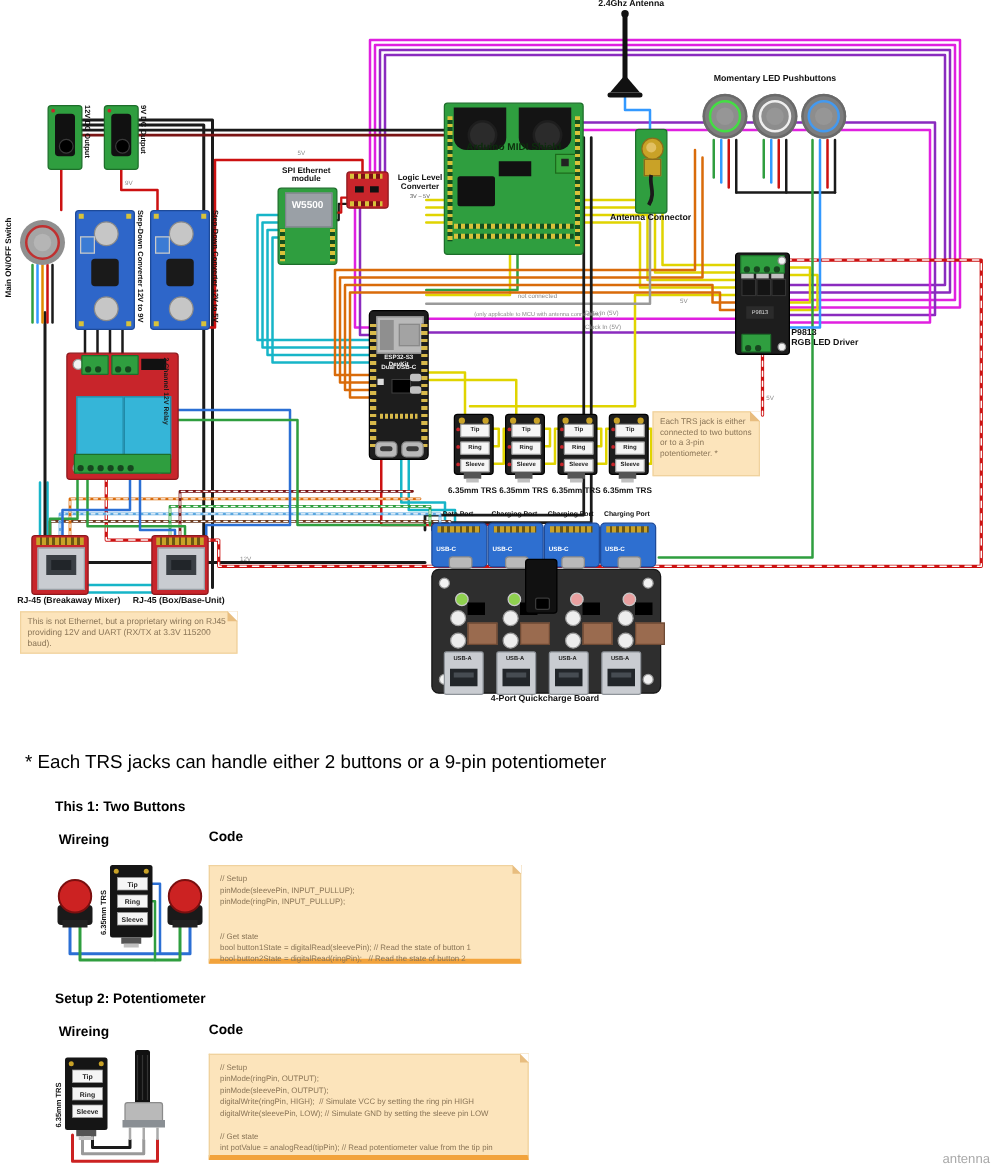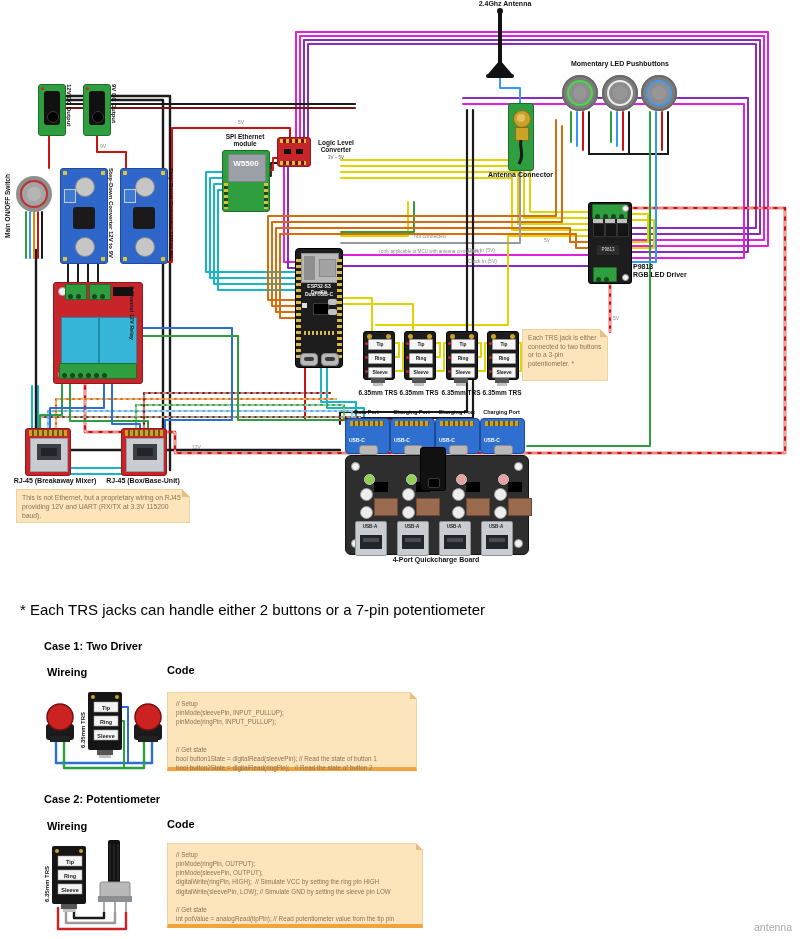--- a/index.html
+++ b/index.html
@@ -272,20 +272,38 @@
   </div>
 
   <div class="board red" style="left:277px;top:137px;width:32px;height:28px;">
     <div class="pinstrip-h" style="left:2px;top:1px;width:26px;background:repeating-linear-gradient(90deg,#d8c23a 0 3px,#7a1015 3px 6px);"></div>
     <div class="pinstrip-h" style="left:2px;bottom:1px;width:26px;background:repeating-linear-gradient(90deg,#d8c23a 0 3px,#7a1015 3px 6px);"></div>
     <div class="abs" style="left:6px;top:11px;width:7px;height:5px;background:#111;"></div>
     <div class="abs" style="left:18px;top:11px;width:7px;height:5px;background:#111;"></div>
   </div>
   <div class="cap-sm" style="left:312px;top:140px;width:48px;font-size:6.5px;text-align:center;"><span>Logic Level</span><br><span>Converter</span><br><span style="font-size:4.5px;font-weight:normal;color:#555;">3V – 5V</span></div>
 
+  <div class="board green" style="left:355px;top:82px;width:110px;height:120px;">
+    <div class="abs" style="left:7px;top:3px;width:42px;height:34px;background:#141414;border-radius:0 0 10px 10px;">
+        <div class="abs" style="left:11px;top:10px;width:20px;height:20px;border-radius:50%;background:#2b2b2b;border:2px solid #1e1e1e;"></div>
+      </div>
+    <div class="abs" style="left:59px;top:3px;width:42px;height:34px;background:#141414;border-radius:0 0 10px 10px;">
+        <div class="abs" style="left:11px;top:10px;width:20px;height:20px;border-radius:50%;background:#2b2b2b;border:2px solid #1e1e1e;"></div>
+      </div>
+    <div class="abs" style="left:3px;top:30px;width:104px;height:10px;color:#0c2d0c;font-size:8px;font-weight:bold;text-align:center;">Arduino MIDI Shield</div>
+    <div class="abs" style="left:43px;top:46px;width:26px;height:12px;background:#111;"></div>
+    <div class="abs" style="left:88px;top:40px;width:16px;height:14px;background:#37a63c;border:1px solid #1c6b1c;">
+        <div class="abs" style="left:4px;top:3px;width:6px;height:6px;background:#222;"></div>
+      </div>
+    <div class="pinstrip-v" style="left:2px;top:10px;height:100px;background:repeating-linear-gradient(180deg,#d8c23a 0 3px,#14501f 3px 6px);width:4px;"></div>
+    <div class="pinstrip-v" style="right:2px;top:10px;height:104px;background:repeating-linear-gradient(180deg,#d8c23a 0 3px,#14501f 3px 6px);width:4px;"></div>
+    <div class="pinstrip-h" style="left:7px;top:96px;width:96px;background:repeating-linear-gradient(90deg,#d8c23a 0 3px,#14501f 3px 6px);"></div>
+    <div class="pinstrip-h" style="left:7px;top:104px;width:96px;background:repeating-linear-gradient(90deg,#d8c23a 0 3px,#14501f 3px 6px);"></div>
+    <div class="abs" style="left:10px;top:58px;width:30px;height:24px;background:#111;border-radius:2px;"></div>
+  </div>
 
   <div class="board black" style="left:588px;top:202px;width:42px;height:80px;">
     <div class="term" style="left:3px;top:1px;width:34px;height:13px;"><i></i><i></i><i></i><i></i></div>
     <div class="abs" style="left:4px;top:16px;width:10px;height:4px;background:#c0c0c0;"></div>
     <div class="abs" style="left:4px;top:20px;width:10px;height:12px;background:#141414;border:1px solid #333;"></div>
     <div class="abs" style="left:16px;top:16px;width:10px;height:4px;background:#c0c0c0;"></div>
     <div class="abs" style="left:16px;top:20px;width:10px;height:12px;background:#141414;border:1px solid #333;"></div>
     <div class="abs" style="left:28px;top:16px;width:10px;height:4px;background:#c0c0c0;"></div>
     <div class="abs" style="left:28px;top:20px;width:10px;height:12px;background:#141414;border:1px solid #333;"></div>
     <div class="abs" style="left:8px;top:42px;width:22px;height:10px;background:#2b2b2b;color:#ddd;font-size:4.5px;text-align:center;line-height:10px;">P9813</div>
@@ -491,23 +509,23 @@
       <div class="abs" style="left:4px;top:13px;width:22px;height:14px;background:#22262a;">
           <div class="abs" style="left:3px;top:3px;width:16px;height:4px;background:#464c52;"></div>
         </div>
     </div>
   </div>
   <div class="abs" style="left:420px;top:447px;width:24px;height:42px;background:#111;border-radius:3px;border:1px solid #000;">
       <div class="abs" style="left:7px;top:30px;width:10px;height:8px;background:#000;border:1px solid #3a3a3a;border-radius:2px;"></div>
     </div>
   <div class="cap" style="left:356px;top:556px;width:160px;">4-Port Quickcharge Board</div>
 
-  <div class="h1" style="left:20px;top:601px;">* Each TRS jacks can handle either 2 buttons or a 7-pin potentiometer</div>
-
-  <div class="h2" style="left:44px;top:640px;">Case 1: Two Driver</div>
+  <div class="h1" style="left:20px;top:601px;">* Each TRS jacks can handle either 2 buttons or a 9-pin potentiometer</div>
+
+  <div class="h2" style="left:44px;top:640px;">This 1: Two Buttons</div>
   <div class="h3" style="left:47px;top:666px;">Wireing</div>
   <div class="h3" style="left:167px;top:664px;">Code</div>
 
   <svg class="abs" style="left:44px;top:686px;" width="120" height="88" viewBox="0 0 120 88">
     <g fill="none" stroke-linejoin="round" stroke-linecap="round">
       <polyline stroke="#2b6fd4" stroke-width="2.4" points="12,54 12,77 108,77 108,54"></polyline>
       <polyline stroke="#2f9e3f" stroke-width="2.4" points="20,54 20,82 100,82 100,54"></polyline>
       <polyline stroke="#2b6fd4" stroke-width="2" points="74,21 84,21 84,77"></polyline>
       <polyline stroke="#2f9e3f" stroke-width="2" points="74,35 80,35 80,82"></polyline>
     </g>
@@ -540,21 +558,21 @@
 
   <div class="codebox" style="left:167px;top:692px;width:232px;height:62px;">// Setup
 pinMode(sleevePin, INPUT_PULLUP);
 pinMode(ringPin, INPUT_PULLUP);
 
 
 // Get state
 bool button1State = digitalRead(sleevePin); // Read the state of button 1
 bool button2State = digitalRead(ringPin);   // Read the state of button 2</div>
 
-  <div class="h2" style="left:44px;top:793px;">Case 2: Potentiometer</div>
+  <div class="h2" style="left:44px;top:793px;">Setup 2: Potentiometer</div>
   <div class="h3" style="left:47px;top:820px;">Wireing</div>
   <div class="h3" style="left:167px;top:818px;">Code</div>
 
   <svg class="abs" style="left:44px;top:838px;" width="120" height="98" viewBox="0 0 120 98">
     <g fill="none" stroke-linejoin="round" stroke-linecap="round">
       <polyline stroke="#cc2222" stroke-width="2.4" points="14,70 14,91 82,91 82,74"></polyline>
       <polyline stroke="#9a9a9a" stroke-width="2.4" points="22,70 22,85 71,85 71,74"></polyline>
       <polyline stroke="#1a1a1a" stroke-width="2.4" points="30,70 30,80 60,80 60,74"></polyline>
     </g>
     <g>

